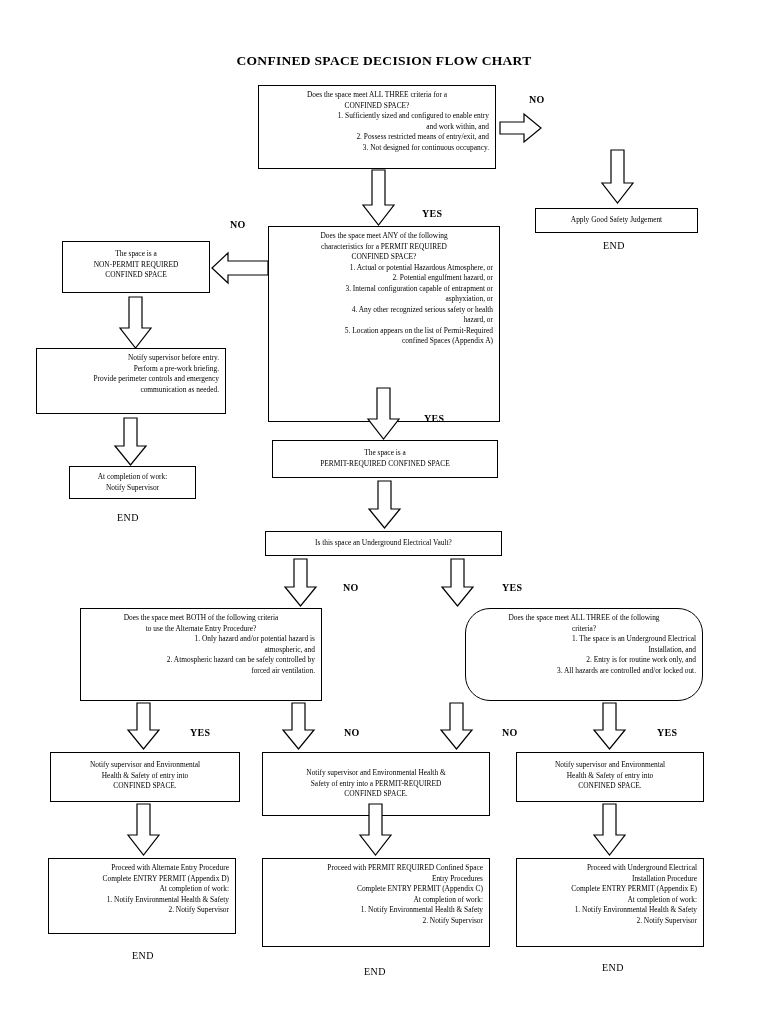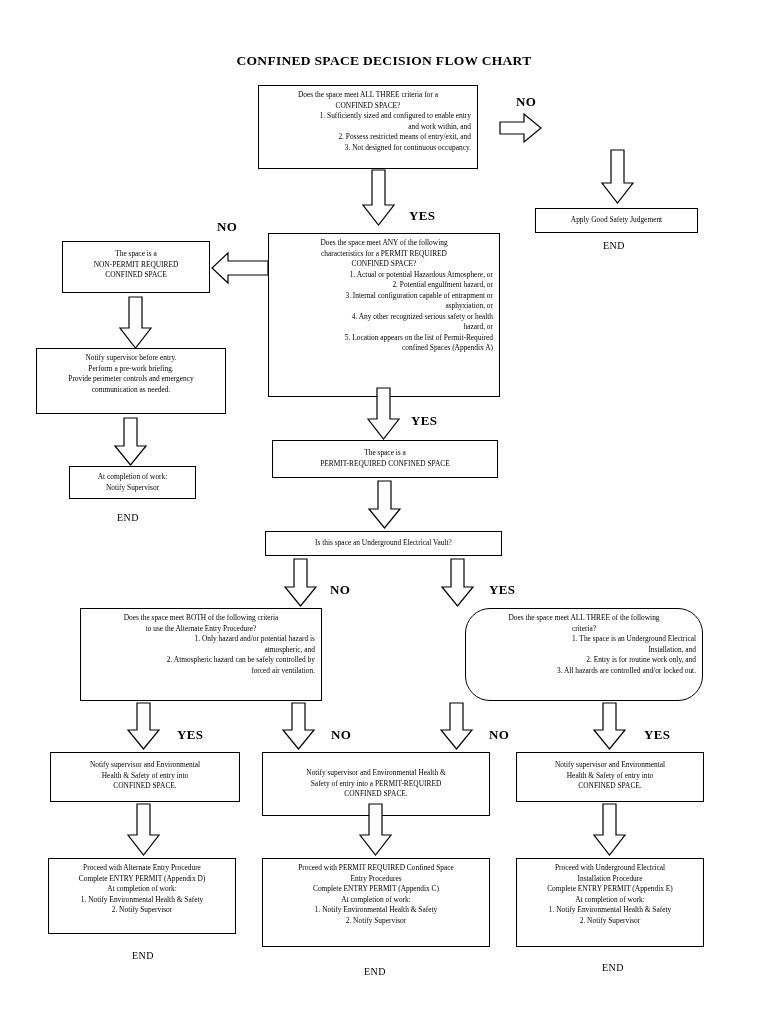--- a/index.html
+++ b/index.html
@@ -24,21 +24,21 @@
   .node {
     position: absolute;
     box-sizing: border-box;
     border: 1.2px solid #000;
     background: #fff;
     font-size: 7.4px;
     line-height: 1.42;
     padding: 4px 6px;
   }
   .node.center { text-align: center; }
-  .node.left   { text-align: center; }
+  .node.left   { text-align: right; }
   .node .hdr { text-align: center; display: block; }
   .node .li { display: block; text-align: right; }
   .node .ln { display: block; }
 
   .title1 {
     position: absolute;
     width: 768px;
     text-align: center;
     font-weight: bold;
     font-size: 11.5px;
@@ -47,44 +47,45 @@
   .title2 {
     position: absolute;
     width: 768px;
     text-align: center;
     font-weight: bold;
     font-size: 13.5px;
     letter-spacing: .3px;
   }
   .lbl {
     position: absolute;
-    font-size: 13px;
+    font-size: 10px;
     font-weight: bold;
     letter-spacing: .3px;
     white-space: nowrap;
+    margin-left: 13px;
   }
   .endlbl {
     position: absolute;
     font-size: 10px;
     font-weight: normal;
     letter-spacing: .4px;
     white-space: nowrap;
   }
   .arrow { position: absolute; }
   .arrow svg { display: block; overflow: visible; }
   .apoly { fill: #ffffff; stroke: #000000; stroke-width: 1.2; }
 </style>
 </head>
 <body>
 
 <div id="canvas">
 
   <div class="title2" style="left:0; top:53px;">CONFINED SPACE DECISION FLOW CHART</div>
 
-  <div class="node center" style="left:258px; top:85px; width:220px; height:84px;">
+  <div class="node center" style="left:258px; top:85px; width:238px; height:84px;">
     <span class="hdr">Does the space meet ALL THREE criteria for a</span>
     <span class="hdr">CONFINED SPACE?</span>
     <span class="li">1. Sufficiently sized and configured to enable entry</span>
     <span class="li">and work within, and</span>
     <span class="li">2. Possess restricted means of entry/exit, and</span>
     <span class="li">3. Not designed for continuous occupancy.</span>
   </div>
 
   <div class="arrow" style="left:500px; top:113px;">
     <svg width="42" height="30" viewBox="0 0 42 30">
@@ -106,21 +107,21 @@
 
   <div class="endlbl" style="left:603px; top:240px;">END</div>
 
   <div class="arrow" style="left:363px; top:170px;">
     <svg width="32" height="56" viewBox="0 0 32 56">
       <polygon class="apoly" points="9,0 22,0 22,35 31,35 15.5,55 0,35 9,35"></polygon>
     </svg>
   </div>
   <div class="lbl" style="left:409px; top:208px;">YES</div>
 
-  <div class="node center" style="left:268px; top:233px; width:232px; height:164px;">
+  <div class="node center" style="left:268px; top:226px; width:232px; height:196px;">
     <span class="hdr">Does the space meet ANY of the following</span>
     <span class="hdr">characteristics for a PERMIT REQUIRED</span>
     <span class="hdr">CONFINED SPACE?</span>
     <span class="li">1. Actual or potential Hazardous Atmosphere, or</span>
     <span class="li">2. Potential engulfment hazard, or</span>
     <span class="li">3. Internal configuration capable of entrapment or</span>
     <span class="li">asphyxiation, or</span>
     <span class="li">4. Any other recognized serious safety or health</span>
     <span class="li">hazard, or</span>
     <span class="li">5. Location appears on the list of Permit-Required</span>

